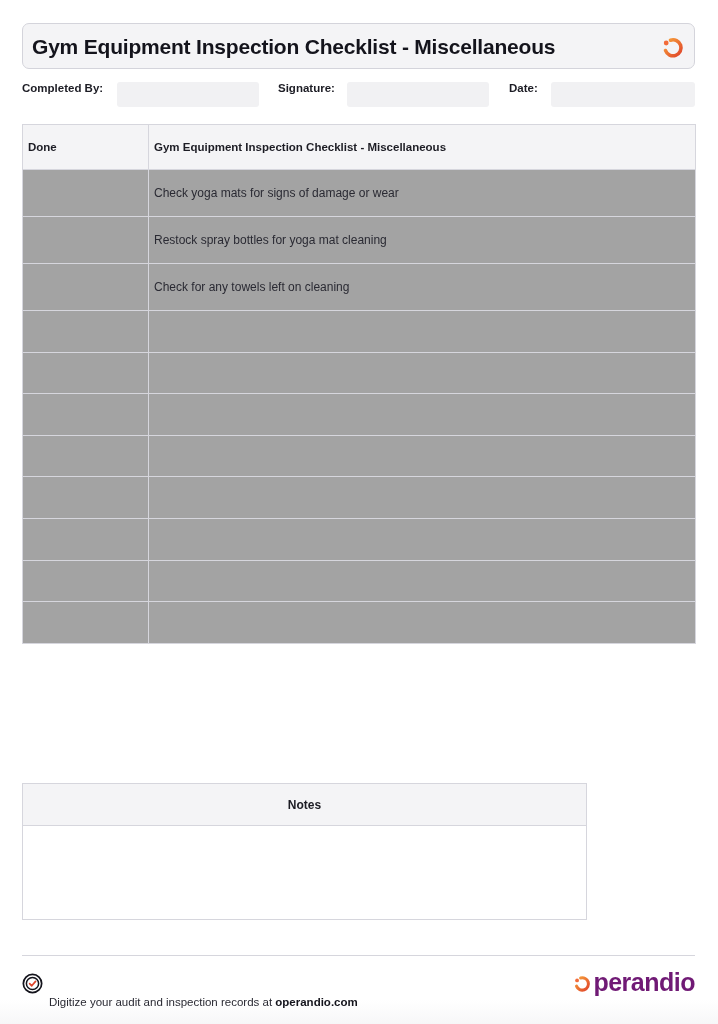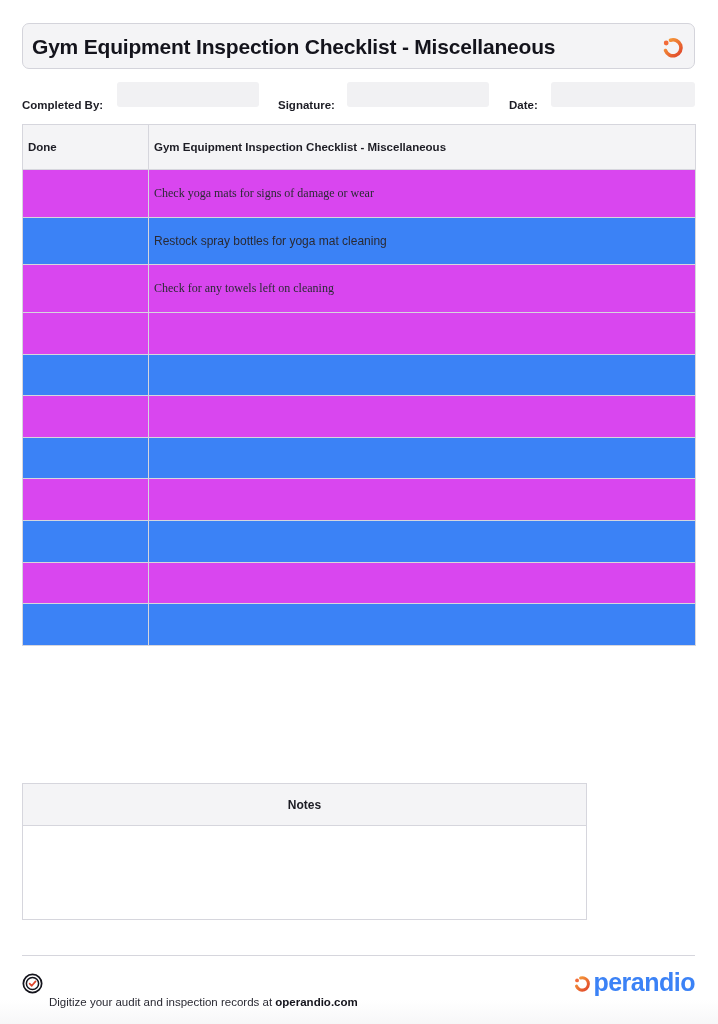--- a/index.html
+++ b/index.html
@@ -15,35 +15,35 @@
     position: absolute; left: 22px; top: 23px; width: 673px; height: 46px;
     background: #f4f4f6; border: 1px solid #d4d4db; border-radius: 7px;
   }
   .title-text {
     position: absolute; left: 9px; top: 11px;
     font-size: 21px; font-weight: bold; color: #14141c; letter-spacing: -0.2px;
   }
   .title-logo { position: absolute; right: 9px; top: 11px; width: 24px; height: 24px; }
 
   .meta-row { position: absolute; left: 22px; top: 82px; width: 673px; height: 25px; }
-  .meta-label { position: absolute; top: 17px; font-size: 11.5px; font-weight: bold; color: #1c1c24; }
+  .meta-label { position: absolute; top: 0; font-size: 11.5px; font-weight: bold; color: #1c1c24; }
   .meta-field { position: absolute; top: 0; height: 25px; background: #f1f1f3; border-radius: 3px; }
 
   table.checklist {
     position: absolute; left: 22px; top: 124px; width: 673px;
     border-collapse: collapse; table-layout: fixed;
   }
   table.checklist td, table.checklist th {
     border: 1px solid #d6d6dd; height: 41.6px; font-size: 12px;
     padding: 16px 5px; text-align: left; vertical-align: middle;
   }
   table.checklist th { font-weight: bold; font-size: 11.5px; color: #1c1c24; background: #f4f4f6; }
   table.checklist td { color: #2a2a33; }
-  table.checklist tr.odd td { background: #d946ef; font-family: Liberation Serif, serif; }
-  table.checklist tr.even td { background: #3b82f6; }
+  table.checklist tr.odd td { background: #a3a3a3; }
+  table.checklist tr.even td { background: #a3a3a3; }
   col.c-done { width: 126px; }
   col.c-item { width: 547px; }
 
   .notes {
     position: absolute; left: 22px; top: 783px; width: 565px; height: 137px;
     border: 1px solid #d6d6dd; background: #ffffff;
   }
   .notes-header {
     height: 42px; background: #f4f4f6; border-bottom: 1px solid #d6d6dd;
     display: flex; align-items: center; justify-content: center;
@@ -51,21 +51,21 @@
   }
   .notes-body { height: 93px; }
 
   .divider { position: absolute; left: 22px; top: 955px; width: 673px; height: 1px; background: #d6d6dd; }
   .footer-left { position: absolute; left: 22px; top: 972px; height: 22px; display: flex; align-items: center; }
   .footer-icon { width: 21px; height: 21px; margin-right: 6px; }
   .footer-text { font-size: 11.5px; color: #2a2a33; margin-top: 38px; }
   .footer-text b { color: #14141c; }
   .brand { position: absolute; right: 23px; top: 966px; height: 32px; display: flex; align-items: center; }
   .brand-o { width: 19px; height: 19px; margin-right: 1px; margin-top: 3px; }
-  .brand-text { font-size: 25px; font-weight: bold; color: #3b82f6; letter-spacing: -0.5px; }
+  .brand-text { font-size: 25px; font-weight: bold; color: #701a75; letter-spacing: -0.5px; }
 </style>
 </head>
 <body>
 
 <div class="title-box">
   <div class="title-text">Gym Equipment Inspection Checklist - Miscellaneous</div>
   <svg class="title-logo" viewBox="0 0 24 24">
     <defs>
       <linearGradient id="g1" x1="0" y1="0" x2="1" y2="1">
         <stop offset="0" stop-color="#f7a13a"></stop>

